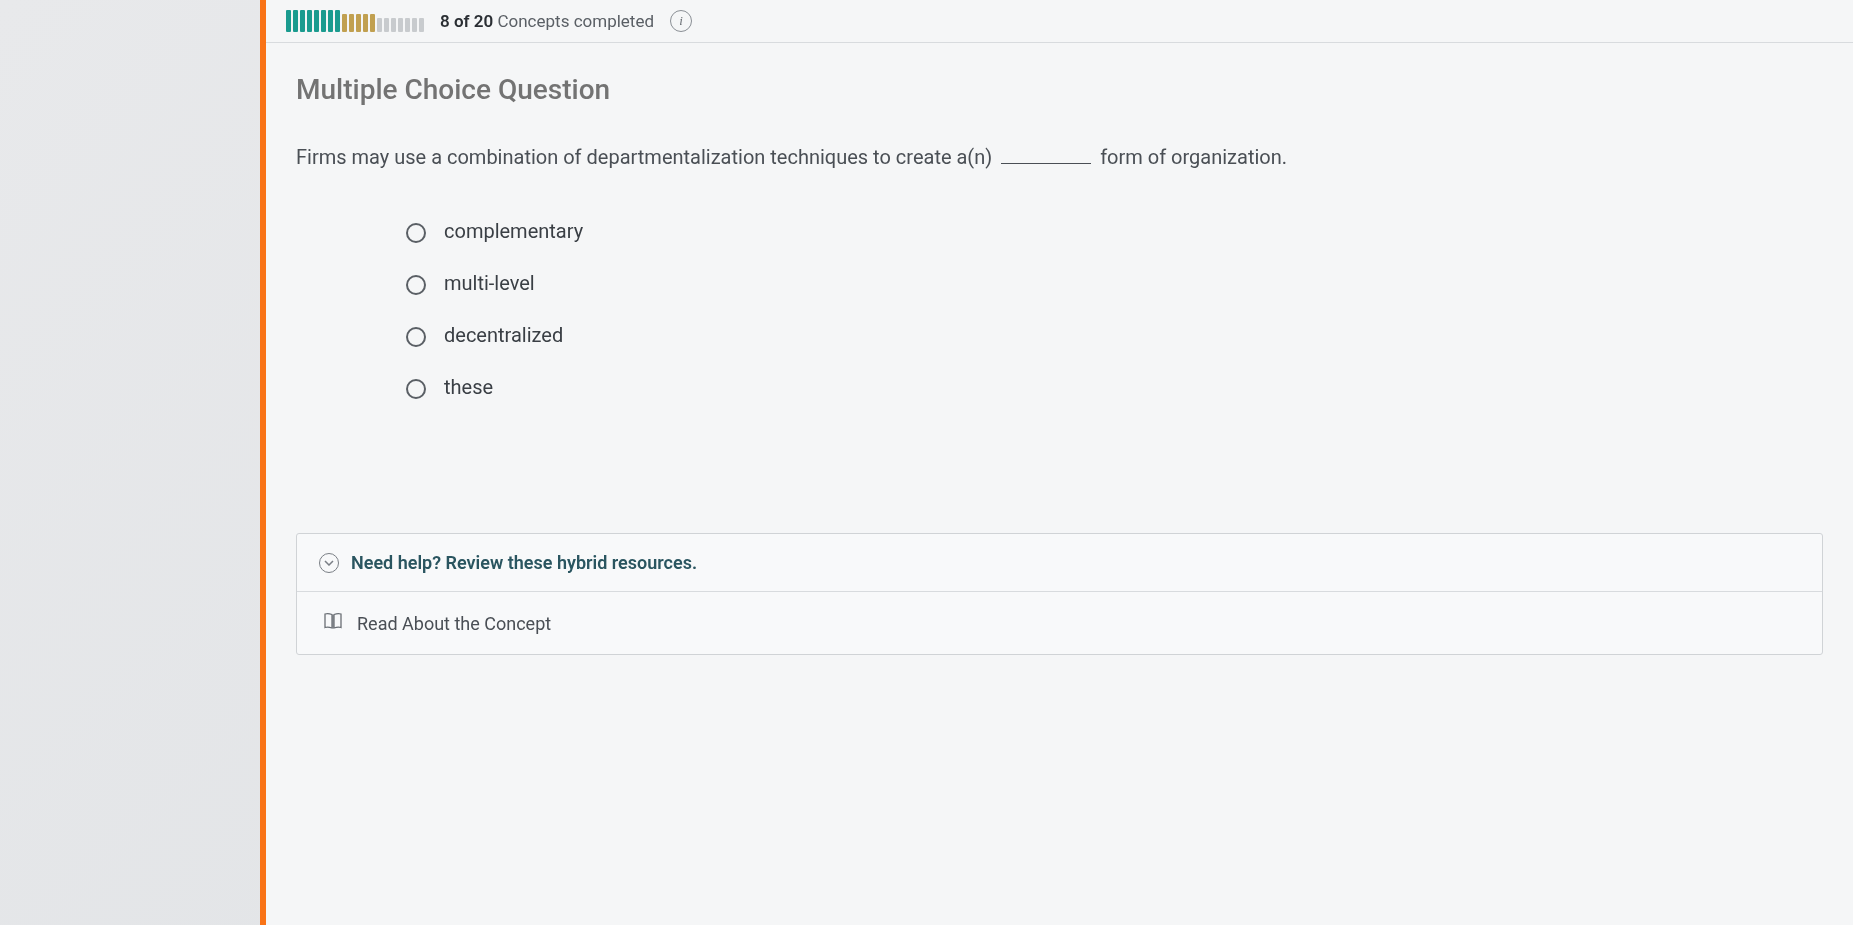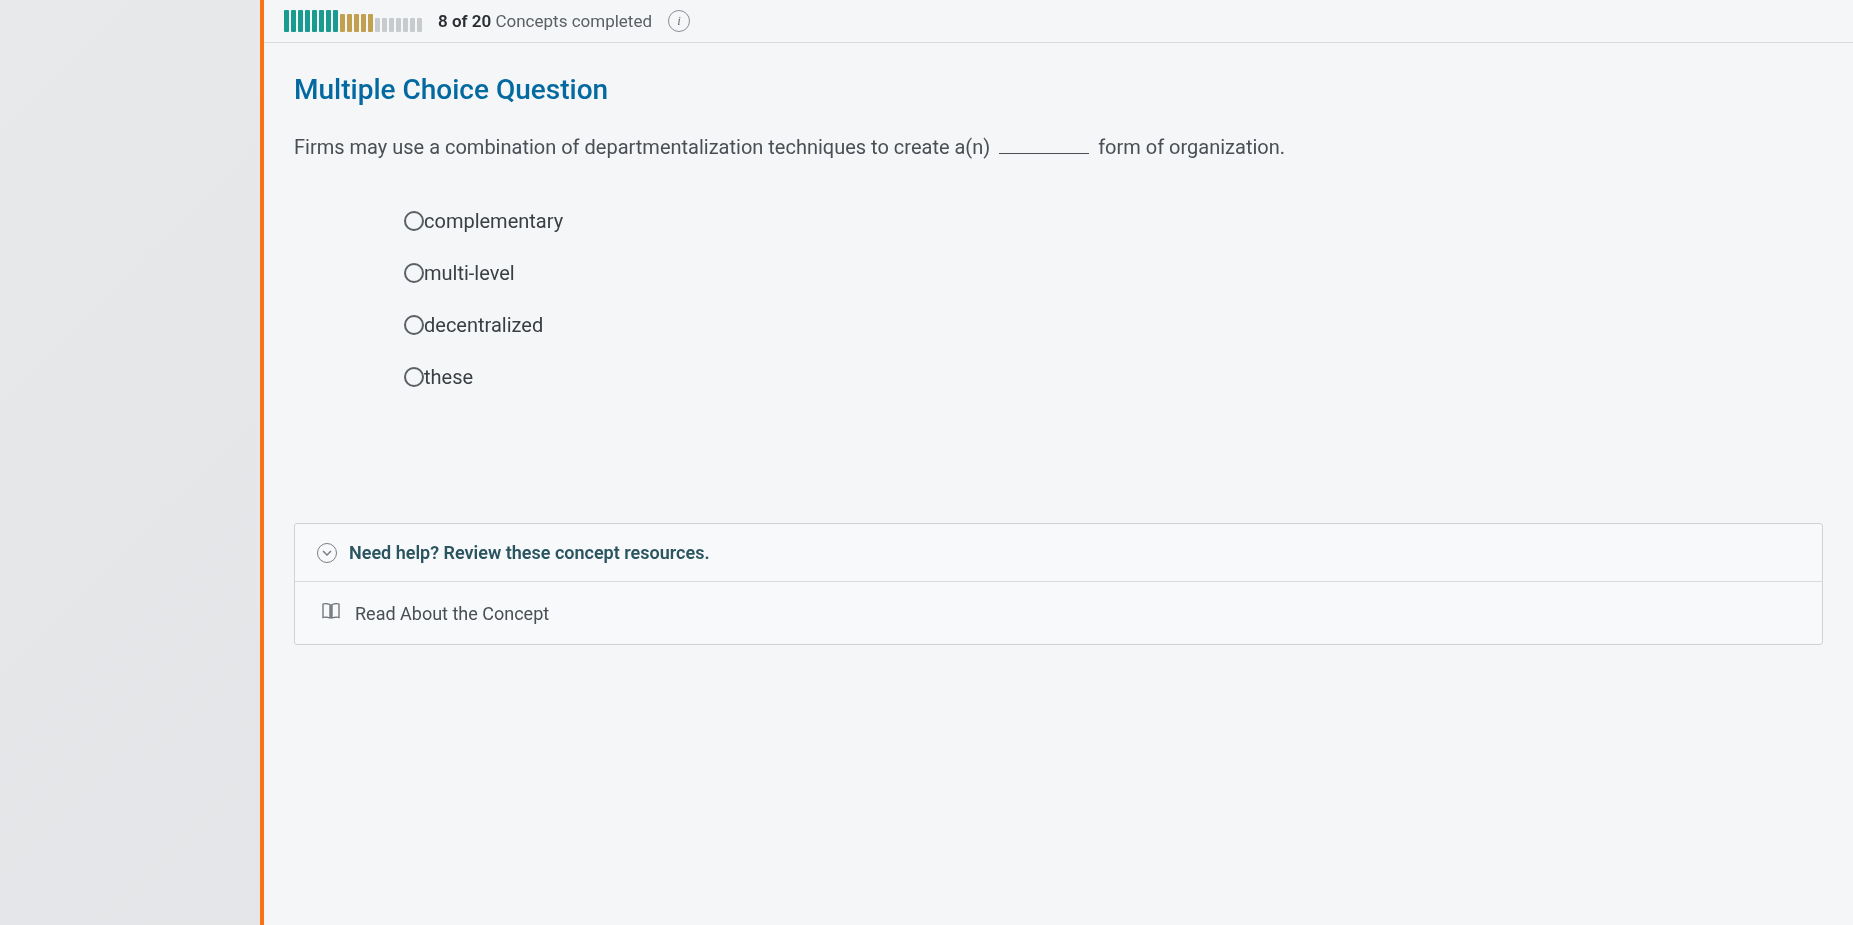--- a/index.html
+++ b/index.html
@@ -11,21 +11,21 @@
       font-family: -apple-system, BlinkMacSystemFont, "Segoe UI", Roboto, Helvetica, Arial, sans-serif;
       background: linear-gradient(135deg, #e8e9eb 0%, #dde0e3 100%);
       min-height: 100vh;
       color: #333;
     }
     .container {
       max-width: 1620px;
       margin-left: 260px;
       background: #f5f6f7;
       min-height: 100vh;
-      border-left: 4px solid #f97316;
+      border-left: 6px solid #f97316;
     }
     .progress-header {
       display: flex;
       align-items: center;
       padding: 10px 20px;
       border-bottom: 1px solid #d8dbde;
       gap: 16px;
     }
     .progress-bars {
       display: flex;
@@ -70,22 +70,22 @@
       font-family: Georgia, serif;
       font-style: italic;
       cursor: pointer;
     }
     .question-area {
       padding: 30px 30px 20px 30px;
     }
     .question-title {
       font-size: 28px;
       font-weight: 500;
-      color: #0369a1;
-      margin-bottom: 26px;
+      color: #737373;
+      margin-bottom: 36px;
     }
     .question-text {
       font-size: 20px;
       color: #4a4f55;
       line-height: 1.5;
       margin-bottom: 33px;
     }
     .blank {
       display: inline-block;
       border-bottom: 1.5px solid #4a4f55;
@@ -93,21 +93,22 @@
       height: 1.1em;
       vertical-align: baseline;
       margin: 0 4px;
     }
     .options {
       margin-left: 110px;
       margin-bottom: 100px;
     }
     .option {
       display: flex;
-      align-items: center;
+      align-items: flex-end;
+      gap: 18px;
       padding: 14px 0;
       cursor: pointer;
     }
     .radio-circle {
       width: 20px;
       height: 20px;
       border: 2px solid #5a5f65;
       border-radius: 50%;
       flex-shrink: 0;
     }
@@ -224,21 +225,21 @@
     </div>
   </div>
 
   <div class="help-section">
     <div class="help-header">
       <span class="chevron-icon">
         <svg viewBox="0 0 10 6" fill="none" stroke="#7a7f85" stroke-width="1.5">
           <path d="M1 1 L5 5 L9 1"></path>
         </svg>
       </span>
-      <span class="help-title">Need help? Review these concept resources.</span>
+      <span class="help-title">Need help? Review these hybrid resources.</span>
     </div>
     <div class="resource-item">
       <span class="book-icon">
         <svg viewBox="0 0 20 18" fill="none" stroke="#6a6f75" stroke-width="1.3">
           <path d="M2 2 Q5 1 9 2.5 L9 16 Q5 14.5 2 15.5 Z"></path>
           <path d="M18 2 Q15 1 11 2.5 L11 16 Q15 14.5 18 15.5 Z"></path>
           <line x1="10" y1="3" x2="10" y2="16"></line>
         </svg>
       </span>
       <span class="resource-label">Read About the Concept</span>

